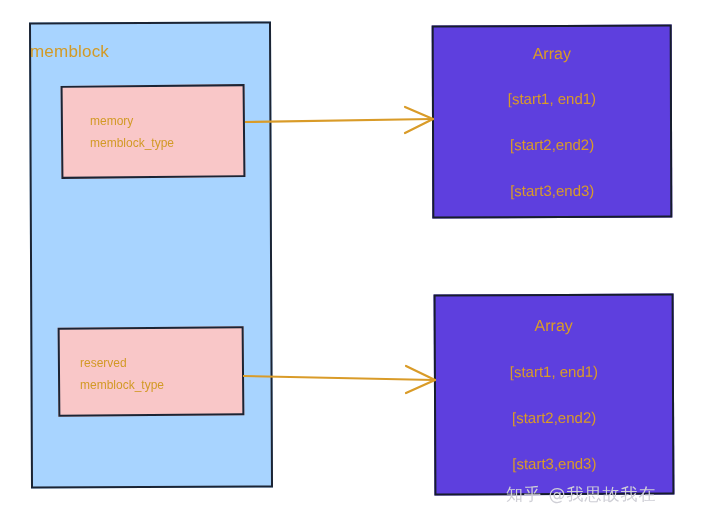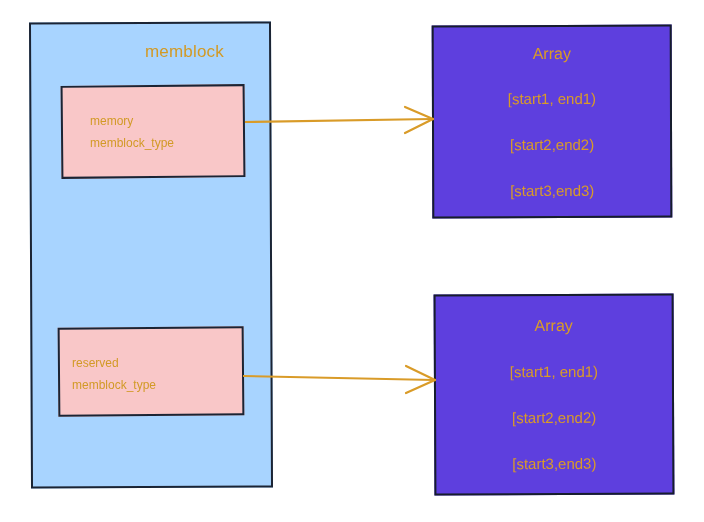--- a/index.html
+++ b/index.html
@@ -31,21 +31,21 @@
     background: #a8d4ff;
     border: 2px solid #1b2434;
     box-sizing: border-box;
     transform: rotate(-0.25deg);
   }
   .memblock-title {
     position: absolute;
     left: 30px;
     top: 41px;
     width: 194px;
-    text-align: right;
+    text-align: left;
     color: #d29a26;
     font-size: 17px;
     line-height: 21px;
     letter-spacing: 0.2px;
   }
 
   
   .type-box {
     position: absolute;
     background: #f9c7c8;
@@ -71,21 +71,21 @@
     color: #d29a26;
     font-size: 12px;
     line-height: 22px;
     white-space: pre-line;
   }
   .type-label.memory {
     left: 90px;
     top: 110px;
   }
   .type-label.reserved {
-    left: 72px;
+    left: 80px;
     top: 352px;
   }
 
   
   .array-box {
     position: absolute;
     background: #5e3fde;
     border: 2px solid #161d2c;
     box-sizing: border-box;
   }
@@ -172,14 +172,15 @@
       <path d="M 405 107 L 433 119" stroke="#d99b28" stroke-width="2.2" fill="none" stroke-linecap="round"></path>
       <path d="M 405 133 L 433 119" stroke="#d99b28" stroke-width="2.2" fill="none" stroke-linecap="round"></path>
     </g>
     <g>
       <path d="M 243 376 L 434 380" stroke="#d99b28" stroke-width="2.2" fill="none"></path>
       <path d="M 406 366 L 435 380" stroke="#d99b28" stroke-width="2.2" fill="none" stroke-linecap="round"></path>
       <path d="M 406 393 L 435 380" stroke="#d99b28" stroke-width="2.2" fill="none" stroke-linecap="round"></path>
     </g>
   </svg>
 
+  <div class="watermark">知乎 @我思故我在</div>
 
 </div>
 
 </body></html>

